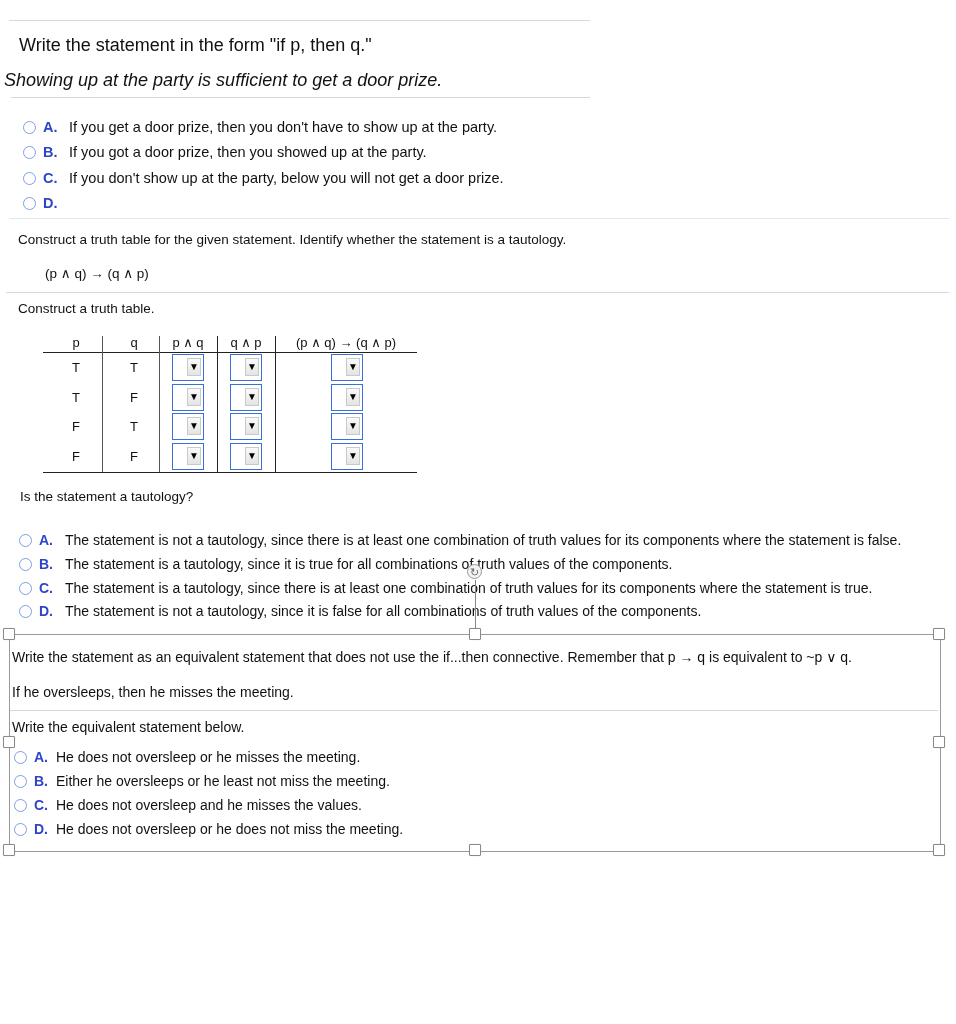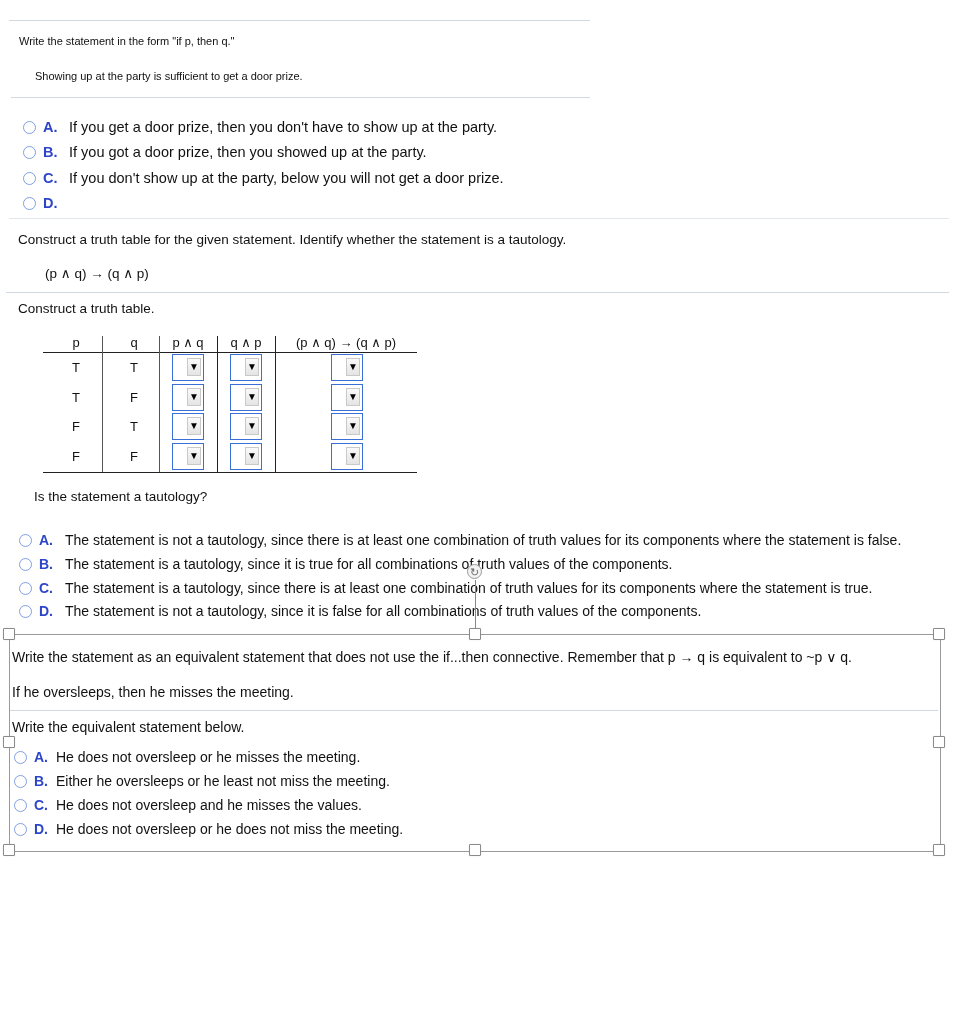--- a/index.html
+++ b/index.html
@@ -1,19 +1,19 @@
 <!DOCTYPE html>
 <html><head>
 <meta charset="utf-8">
 <style>
   html, body { margin:0; padding:0; background:#ffffff; }
   body { width:956px; height:1024px; position:relative; overflow:hidden;
          font-family:"Liberation Sans", sans-serif; color:#111; }
   .abs { position:absolute; }
-  .txt { font-size:11px; white-space:nowrap; }
+  .txt { font-size:18px; white-space:nowrap; }
   .txt-sm { font-size:13.5px; white-space:nowrap; }
   .hr { position:absolute; height:1px; background:#d3d9e2; }
   .opt { position:absolute; display:flex; align-items:center; white-space:nowrap; font-size:14.5px; }
   .radio { width:13px; height:13px; border:1.5px solid #7f9fe0; border-radius:50%; box-sizing:border-box; background:#fff; margin-right:7px; flex:none; }
   .letter { color:#2d45c8; font-weight:bold; width:26px; display:inline-block; }
   .opt2 .letter { width:22px; }
   
   .tt { position:absolute; left:43px; top:334px; width:374px; }
   .tt .hdr { position:absolute; top:0; height:18px; font-size:13px; text-align:center; line-height:18px; white-space:nowrap; }
   .tt .cell { position:absolute; font-size:13px; text-align:center; width:20px; line-height:28px; }
@@ -24,21 +24,21 @@
   
   .frame { position:absolute; border:1px solid #9a9a9a; }
   .handle { position:absolute; width:12px; height:12px; border:1px solid #8a8a8a; background:#fff; box-sizing:border-box; border-radius:1px; box-shadow:0 0 1px rgba(0,0,0,.2); }
   .rotate { position:absolute; width:15px; height:15px; border-radius:50%; border:1px solid #999; background:#f3f3f3; font-size:11px; line-height:14px; text-align:center; color:#666; box-sizing:border-box; }
 </style>
 </head>
 <body>
 
 <div class="hr" style="left:9px; top:20px; width:581px;"></div>
 <div class="abs txt" style="left:19px; top:35px;">Write the statement in the form "if p, then q."</div>
-<div class="abs txt" style="left:35px; top:70px;">Showing up at the party is sufficient to get a door prize.</div>
+<div class="abs txt" style="left:4px; top:70px;font-style:italic;">Showing up at the party is sufficient to get a door prize.</div>
 <div class="hr" style="left:11px; top:97px; width:579px;"></div>
 
 <div class="opt" style="left:23px; top:119px;">
   <span class="radio"></span>
   <span class="letter">A.</span>
   <span>If you get a door prize, then you don't have to show up at the party.</span>
 </div>
 <div class="opt" style="left:23px; top:144px;">
   <span class="radio"></span>
   <span class="letter">B.</span>
@@ -117,21 +117,21 @@
       <span class="btn">▼</span>
     </div>
   <div class="dd" style="left:288px; top:79px;">
       <span class="btn">▼</span>
     </div>
   <div class="dd" style="left:288px; top:109px;">
       <span class="btn">▼</span>
     </div>
 </div>
 
-<div class="abs txt-sm" style="left:34px; top:489px;">Is the statement a tautology?</div>
+<div class="abs txt-sm" style="left:20px; top:489px;">Is the statement a tautology?</div>
 
 <div class="opt" style="left:19px; top:532px; font-size:14px;">
   <span class="radio"></span>
   <span class="letter" style="width:26px;">A.</span>
   <span>The statement is not a tautology, since there is at least one combination of truth values for its components where the statement is false.</span>
 </div>
 <div class="opt" style="left:19px; top:556px; font-size:14px;">
   <span class="radio"></span>
   <span class="letter" style="width:26px;">B.</span>
   <span>The statement is a tautology, since it is true for all combinations of truth values of the components.</span>

